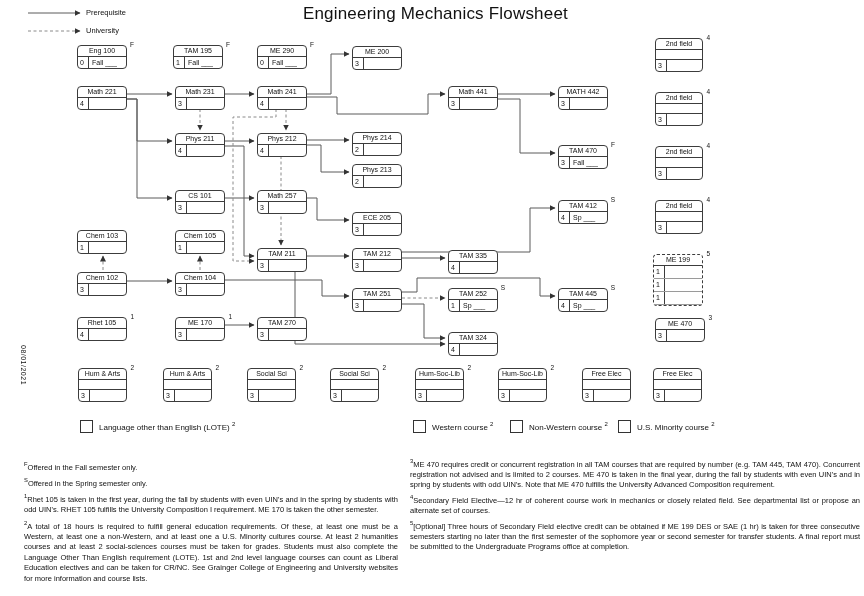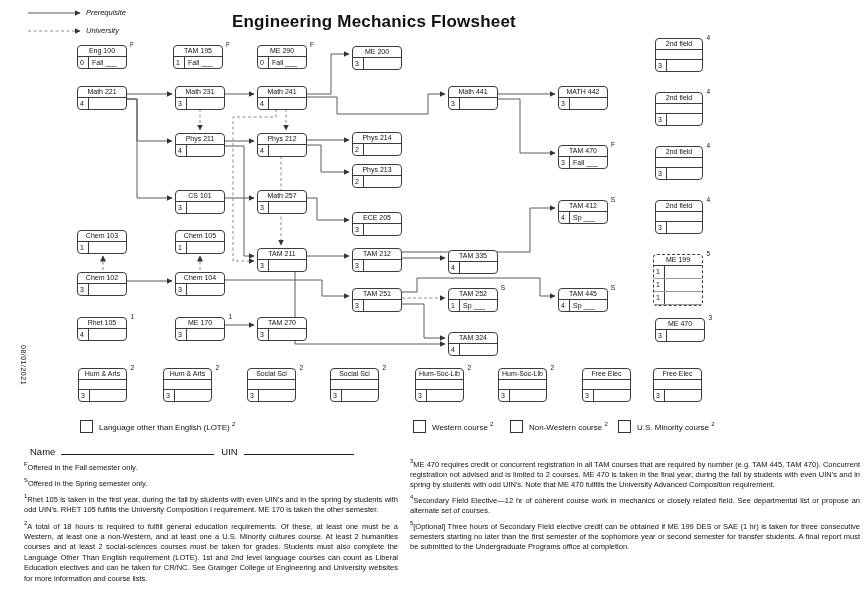--- a/index.html
+++ b/index.html
@@ -1,23 +1,23 @@
 <!DOCTYPE html>
 <html><head>
 <meta charset="utf-8">
 <style>
   html,body{margin:0;padding:0;background:#e8e8e8}
   #page{position:relative;width:864px;height:596px;background:#fff;
         font-family:"Liberation Sans",sans-serif;color:#111;overflow:hidden}
-  #title{position:absolute;left:232px;top:12px;width:336px;text-align:left;
-         font-size:17px;font-weight:700;letter-spacing:.2px;z-index:3}
+  #title{position:absolute;left:232px;top:4px;width:336px;text-align:right;
+         font-size:17px;font-weight:400;letter-spacing:.2px;z-index:3}
   #edges{position:absolute;left:0;top:0;z-index:1}
   .edge{fill:none;stroke:#5a5a5a;stroke-width:1;stroke-linejoin:round}
   .edge.coreq{stroke-dasharray:3,2.5;stroke:#8a8a8a}
-  .legendlabel{position:absolute;font-size:7.5px;font-style:italic;z-index:3}
+  .legendlabel{position:absolute;font-size:7.5px;z-index:3}
   .box{position:absolute;width:50px;border:1px solid #3c3c3c;border-radius:4px;
        background:#fff;z-index:2;box-sizing:border-box}
   .box .t{height:10px;line-height:10px;font-size:7px;text-align:center;
           border-bottom:1px solid #3c3c3c;white-space:nowrap;overflow:hidden}
   .box .r{display:flex;height:11px;font-size:7px;line-height:11px}
   .box .h{width:11px;padding-left:2px;border-right:1px solid #3c3c3c;box-sizing:border-box}
   .box .term{padding-left:3px;white-space:nowrap}
   .box.gened .mid{height:9px;border-bottom:1px solid #3c3c3c}
   .box.multi{border-style:dashed}
   .box.multi .r{height:12px;line-height:12px;border-bottom:1px solid #9a9a9a}
@@ -464,23 +464,20 @@
       <div class="cbitem" style="left: 510px; top: 420px;">
         <span class="cb"></span>
         <span class="cblabel">Non-Western course <sup>2</sup></span>
       </div>
       <div class="cbitem" style="left: 618px; top: 420px;">
         <span class="cb"></span>
         <span class="cblabel">U.S. Minority course <sup>2</sup></span>
       </div>
     </div>
 
-  <div id="namerow">
-    <span>Name</span><span class="nline"></span><span>UIN</span><span class="nline uline"></span>
-  </div>
 
   <div id="fnleft" class="fncol">
       <div class="fn"><sup>F</sup>Offered in the Fall semester only.</div>
       <div class="fn"><sup>S</sup>Offered in the Spring semester only.</div>
       <div class="fn"><sup>1</sup>Rhet 105 is taken in the first year, during the fall by students with even UIN's and in the spring by students with odd UIN's. RHET 105 fulfills the University Composition I requirement.  ME 170 is taken the other semester.</div>
       <div class="fn"><sup>2</sup>A total of 18 hours is required to fulfill general education requirements. Of these, at least one must be a Western, at least one a non-Western, and at least one a U.S. Minority cultures course. At least 2 humanities courses and at least 2 social-sciences courses must be taken for grades. Students must also complete the Language Other Than English requirement (LOTE).  1st and 2nd level language courses can count as Liberal Education electives and can be taken for CR/NC.  See Grainger College of Engineering and University websites for more information and course lists.</div>
     </div>
   <div id="fnright" class="fncol">
       <div class="fn"><sup>3</sup>ME 470 requires credit or concurrent registration in all TAM courses that are required by number (e.g. TAM 445, TAM 470). Concurrent registration not advised and is limited to 2 courses. ME 470 is taken in the final year, during the fall by students with even UIN's and in spring by students with odd UIN's.  Note that ME 470 fulfills the University Advanced Composition requirement.</div>
       <div class="fn"><sup>4</sup>Secondary Field Elective—12 hr of coherent course work in mechanics or closely related field.  See departmental list or propose an alternate set of courses.</div>

